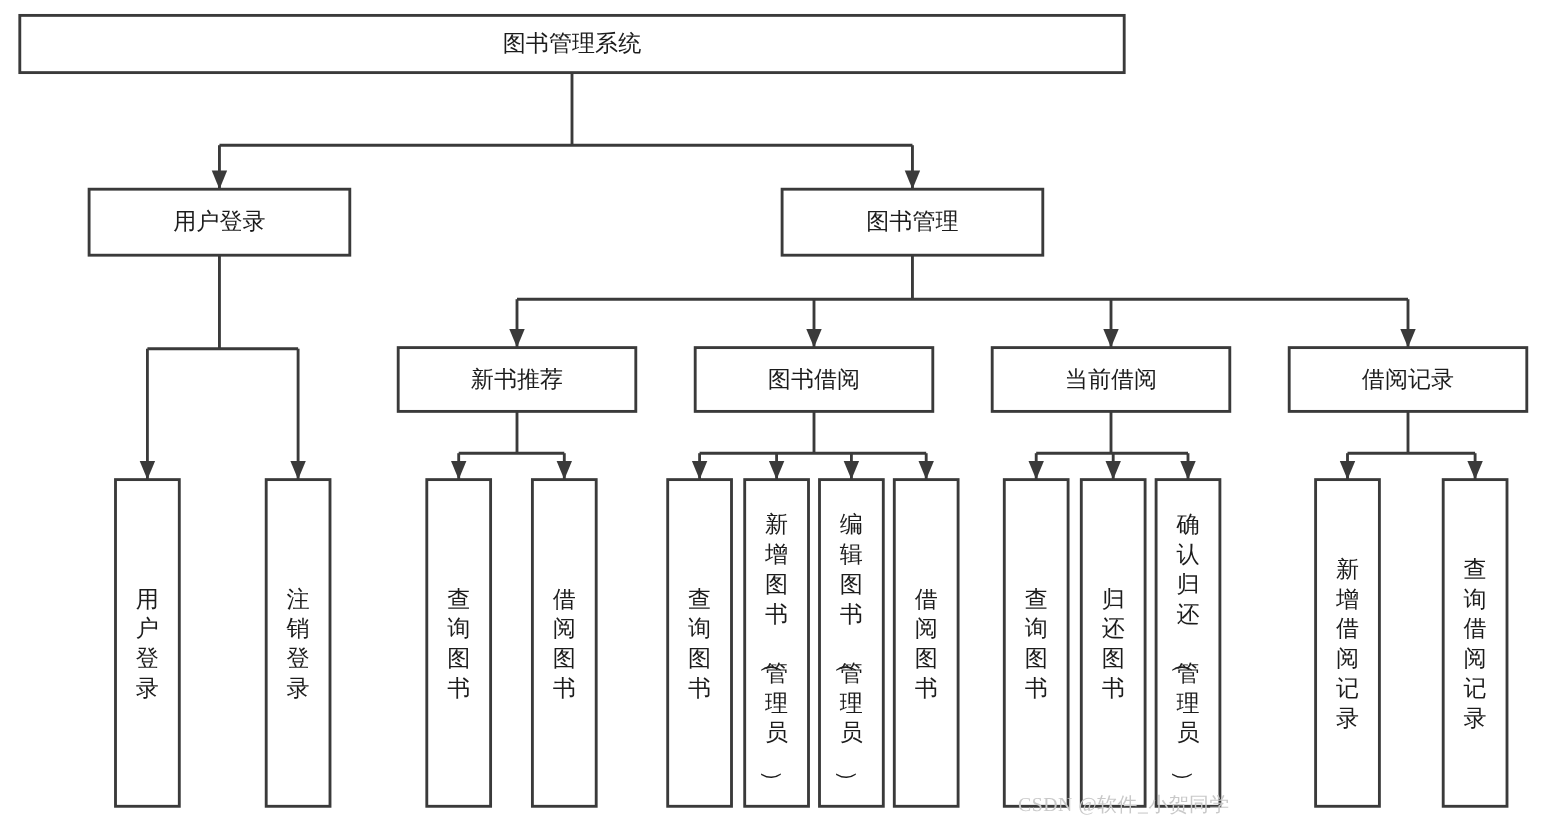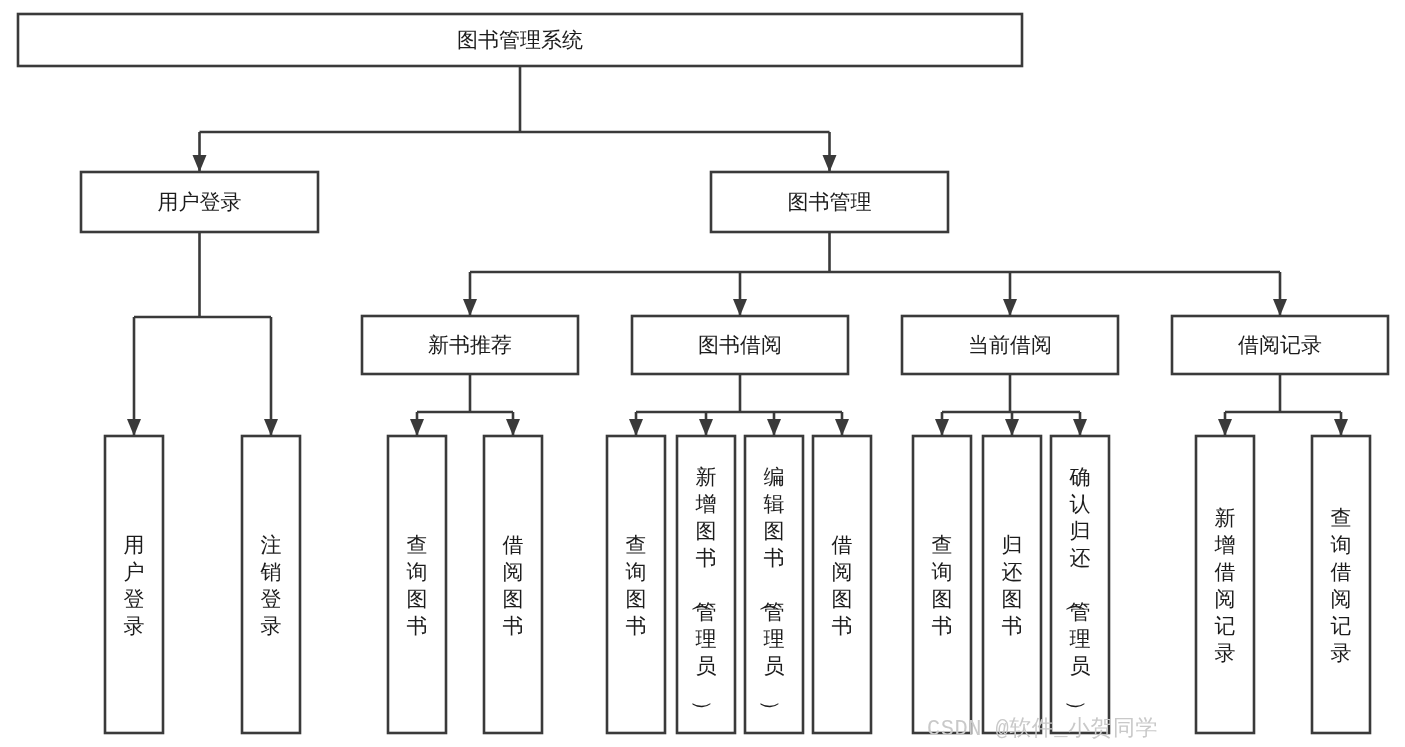--- a/index.html
+++ b/index.html
@@ -11,21 +11,20 @@
     width: 1405px;
     height: 747px;
     font-family: "Liberation Sans", "DejaVu Sans", sans-serif;
     overflow: hidden;
     position: relative;
   }
   #diagram-root {
     position: relative;
     width: 1128px;
     height: 747px;
-    padding-left: 40px;
   }
   svg.diagram {
     position: absolute;
     left: 0;
     top: 0;
     width: 1405px;
     height: 747px;
     display: block;
   }
   .node-box {
@@ -55,22 +54,22 @@
     font-family: "Liberation Sans", "DejaVu Sans", sans-serif;
     font-size: 21px;
     fill: #1c1c1c;
     text-anchor: middle;
     white-space: pre;
   }
   .watermark {
     position: absolute;
     right: 10px;
     bottom: 4px;
-    font-family: Liberation Mono, monospace;
-    font-size: 22px;
+    font-family: Liberation Serif, serif;
+    font-size: 18px;
     color: #c9c9c9;
     letter-spacing: 0.5px;
     user-select: none;
     white-space: nowrap;
   }
 </style>
 </head>
 <body>
 
 <div id="diagram-root">

